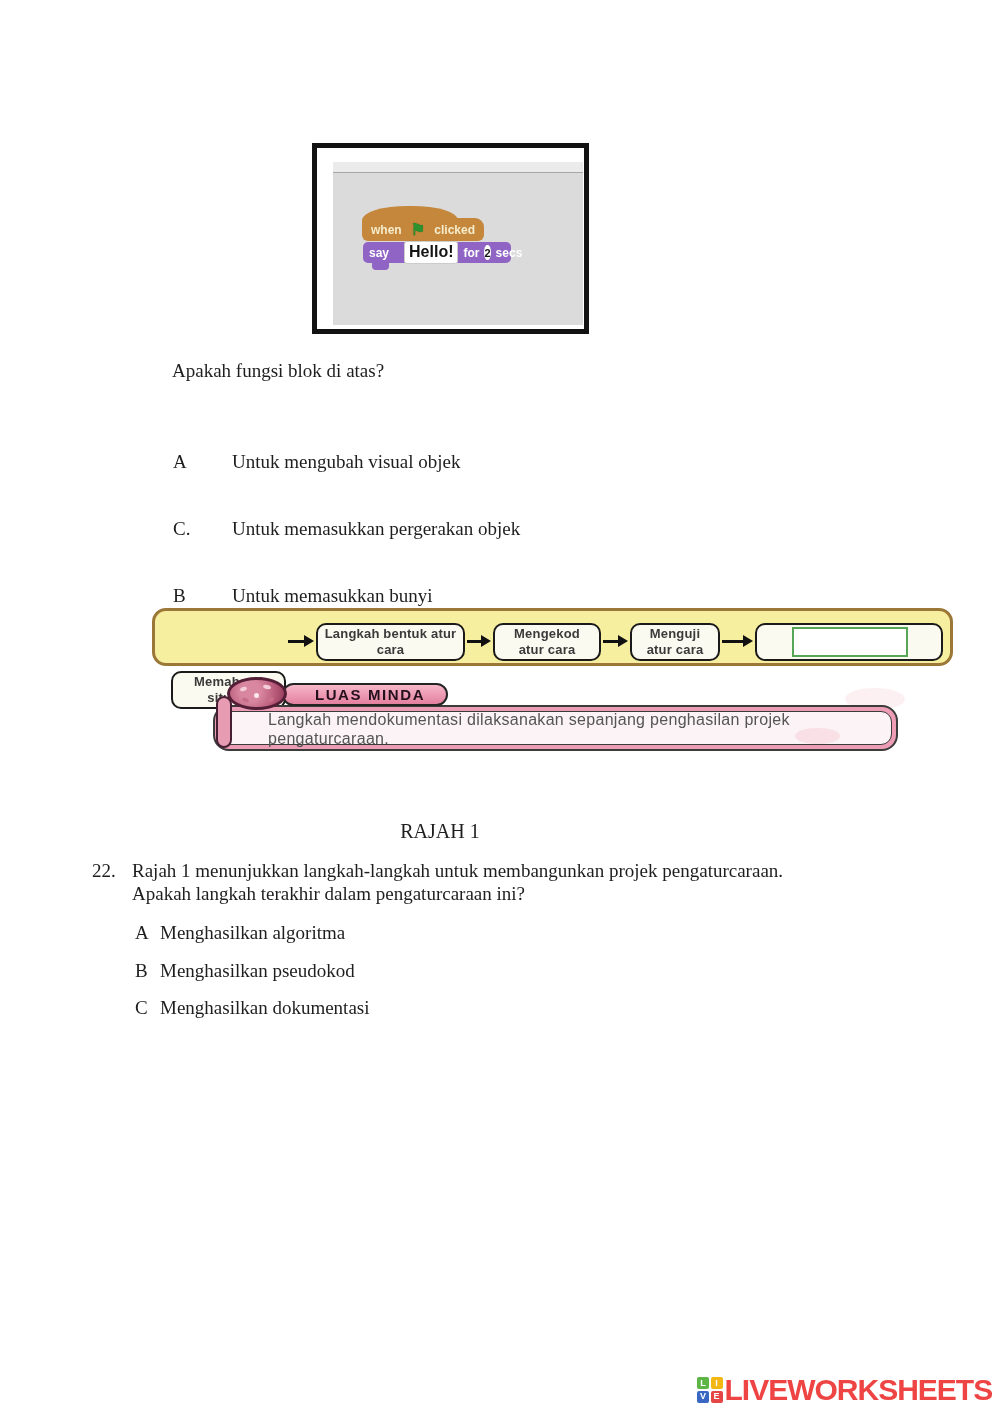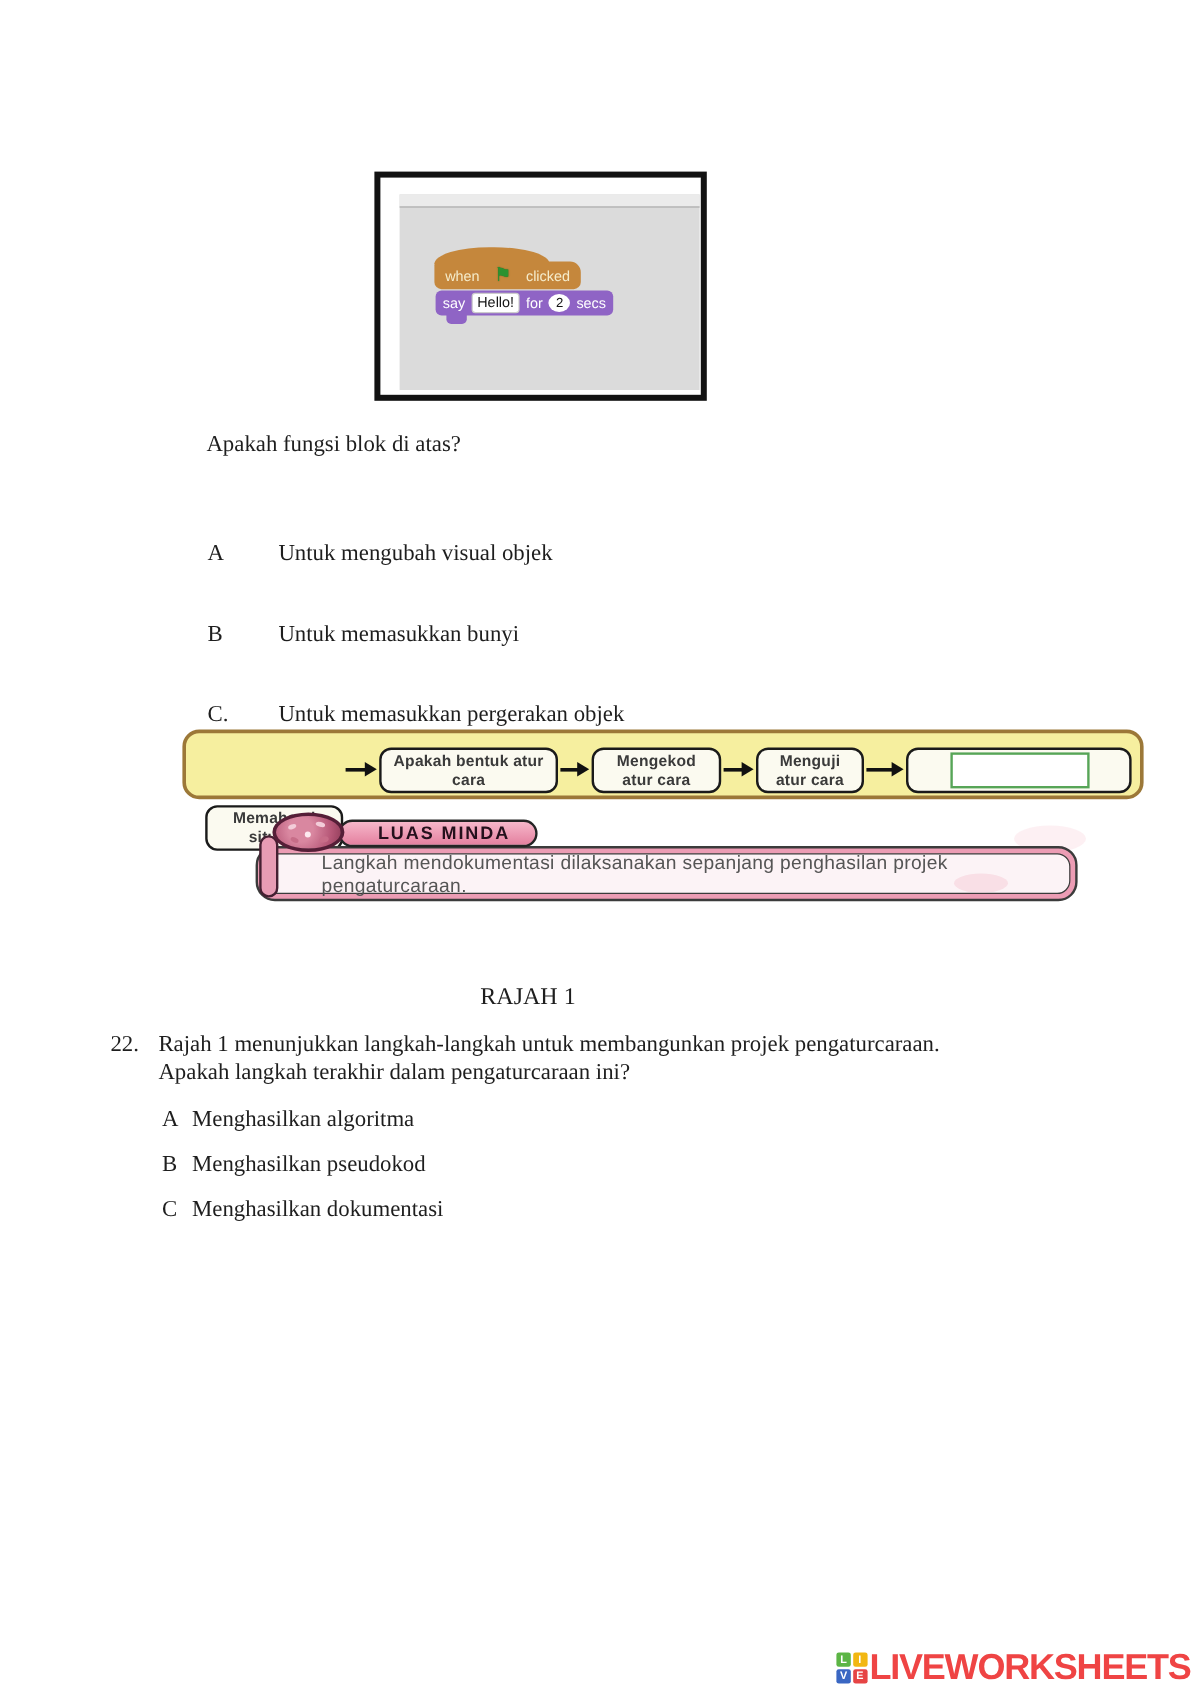--- a/index.html
+++ b/index.html
@@ -15,21 +15,21 @@
     border:5px solid #121212; background:#ffffff;
   }
   .stage {
     position:absolute; left:16px; top:14px; width:250px; height:163px;
     background:#dbdbdb;
   }
   .stage-topstrip {
     position:absolute; left:0; top:0; width:100%; height:11px;
     background:#ebebeb; border-bottom:1px solid #a6a6a6;
   }
-  .block { font-family:"Liberation Sans", sans-serif; font-weight:normal; }
+  .block { font-family:"Liberation Sans", sans-serif; font-weight:bold; }
   .hat-dome {
     position:absolute; left:29px; top:44px; width:96px; height:14px;
     background:#c5873c; border-radius:46px 46px 0 0 / 14px 14px 0 0;
   }
   .hat-bar {
     position:absolute; left:29px; top:56px; width:122px; height:23px;
     background:#c5873c; border-radius:3px 9px 6px 6px;
     display:flex; align-items:center; padding:0 9px; justify-content:space-between;
     font-size:12px; color:#f5eccb;
   }
@@ -39,21 +39,21 @@
     background:#8f64c5; border-radius:5px;
     display:flex; align-items:center; padding:0 6px; gap:5px;
     font-size:12px; color:#ffffff;
   }
   .say-tab {
     position:absolute; left:39px; top:100px; width:17px; height:8px;
     background:#8f64c5; border-radius:0 0 4px 4px;
   }
   .say-value {
     background:#ffffff; color:#141414; border:1px solid #cccccc; border-radius:3px;
-    font-size:12px; padding:1px 4px; line-height:1.15;
+    font-size:16px; padding:1px 4px; line-height:1.15;margin-left:10px;
   }
   .secs-oval {
     background:#ffffff; color:#141414; width:21px; height:15px; border-radius:50%;
     display:flex; align-items:center; justify-content:center; font-size:11px;
   }
 
   
   .q-blok-prompt { position:absolute; left:172px; top:360px; font-size:19px; }
   .q-blok-options { position:absolute; left:173px; top:406px; font-size:19px; }
   .q-blok-options .opt-row { height:22px; line-height:22px;margin-top:45px; }
@@ -170,31 +170,31 @@
       <div class="say-tab"></div>
     </div>
   </div>
 
   <div class="q-blok-prompt">Apakah fungsi blok di atas?</div>
   <div class="q-blok-options">
     <div class="opt-row">
       <span class="opt-label">A</span><span>Untuk mengubah visual objek</span>
     </div>
     <div class="opt-row">
+      <span class="opt-label">C.</span><span>Untuk memasukkan pergerakan objek</span>
+    </div>
+    <div class="opt-row">
       <span class="opt-label">B</span><span>Untuk memasukkan bunyi</span>
-    </div>
-    <div class="opt-row">
-      <span class="opt-label">C.</span><span>Untuk memasukkan pergerakan objek</span>
     </div>
   </div>
 
   <div class="flow-bar">
     <div class="flow-step" style="left:16px; width:115px;margin-top:48px;">Memahami situasi</div>
     <div class="flow-arrow" style="left:133px; width:17px;"></div>
-    <div class="flow-step" style="left:161px; width:149px;">Apakah bentuk atur cara</div>
+    <div class="flow-step" style="left:161px; width:149px;">Langkah bentuk atur cara</div>
     <div class="flow-arrow" style="left:312px; width:15px;"></div>
     <div class="flow-step" style="left:338px; width:108px;">Mengekod atur cara</div>
     <div class="flow-arrow" style="left:448px; width:16px;"></div>
     <div class="flow-step" style="left:475px; width:90px;">Menguji atur cara</div>
     <div class="flow-arrow" style="left:567px; width:22px;"></div>
     <div class="flow-step" style="left:600px; width:188px;">
       <div class="answer-slot"></div>
     </div>
   </div>
 

